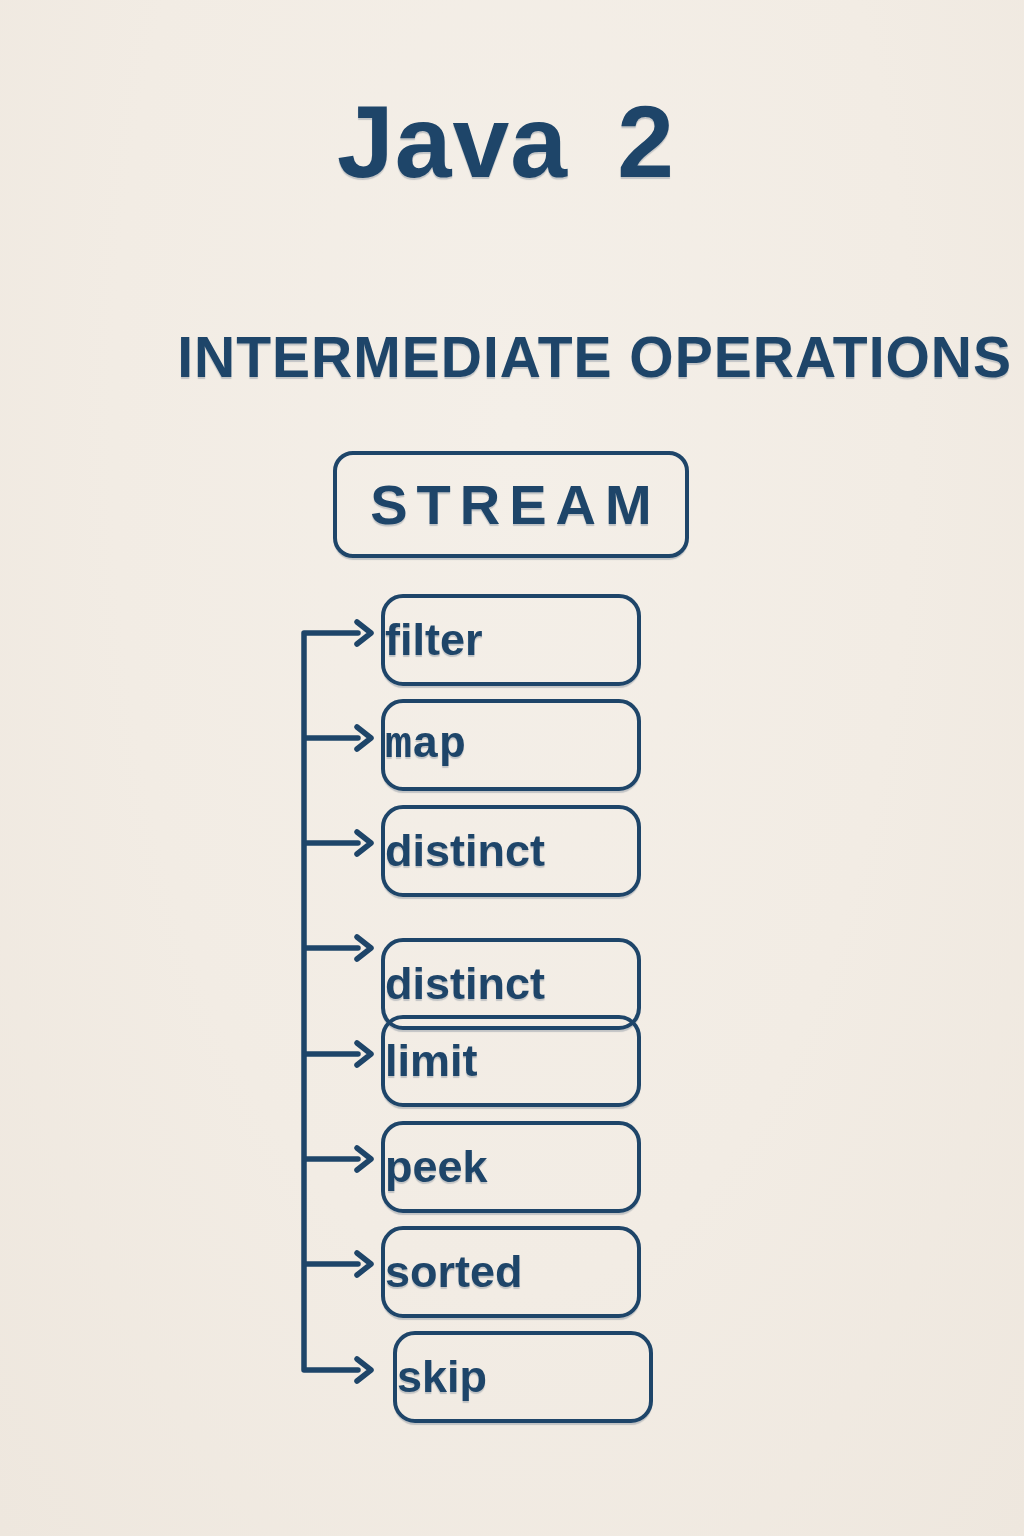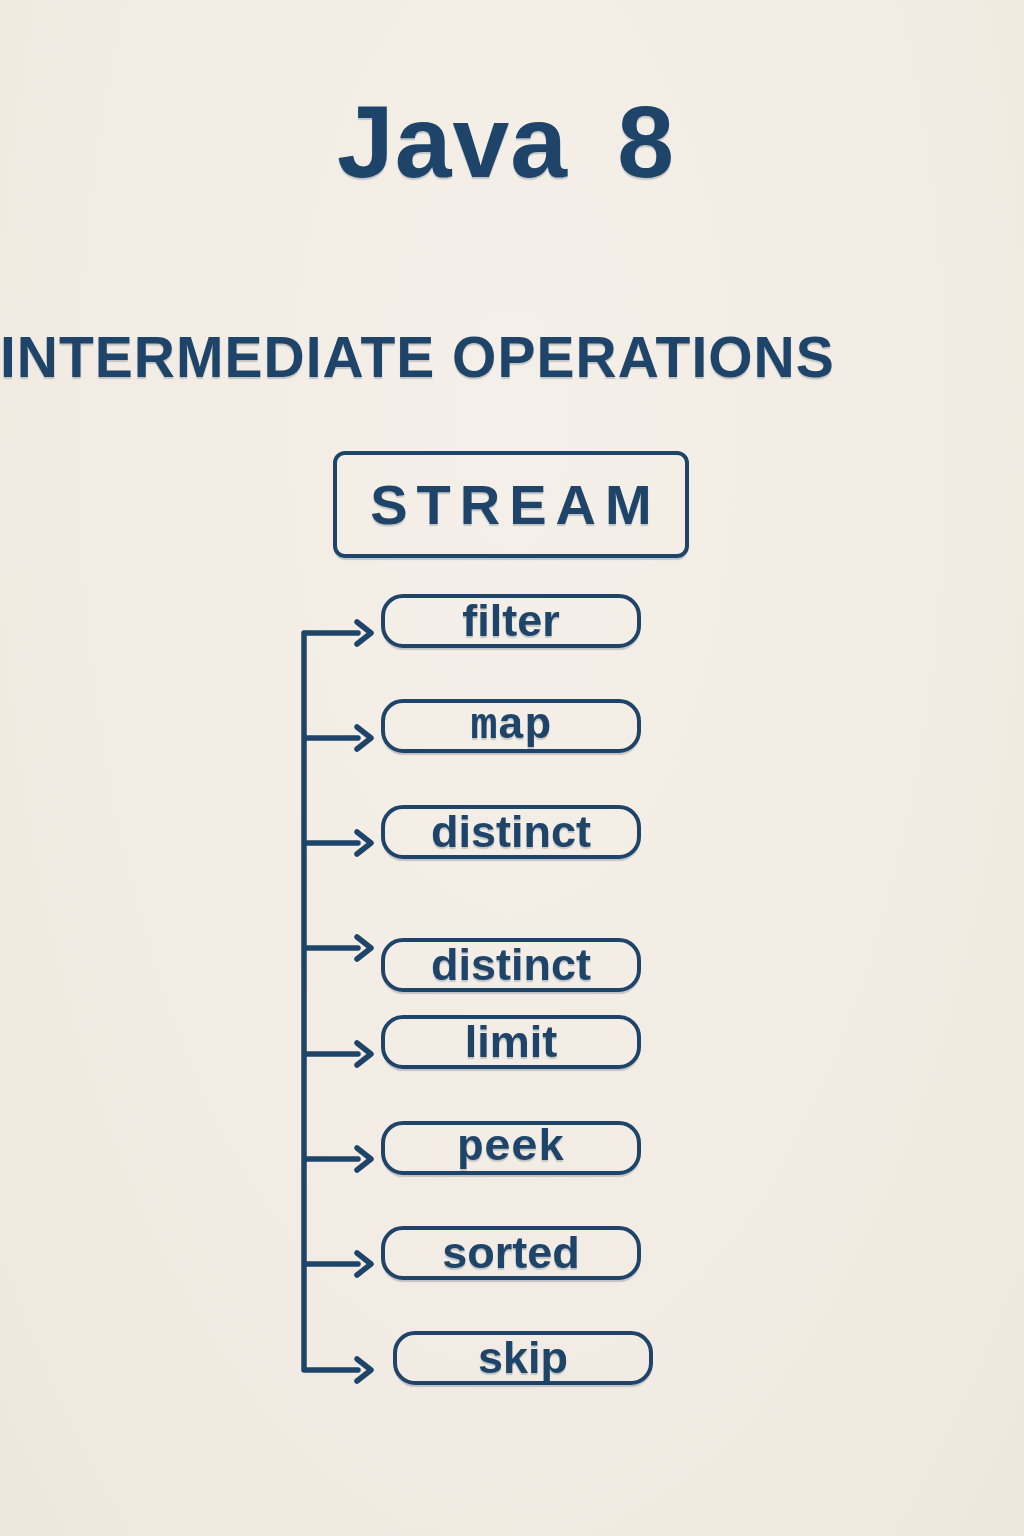--- a/index.html
+++ b/index.html
@@ -37,66 +37,66 @@
     font-size:92px;font-weight:700;letter-spacing:1px;
     color:var(--accent);
     text-shadow:0 2px 1px var(--accent-soft);
   }
   .chain-icon{
     position:absolute;left:836px;top:4px;
     width:96px;height:100px;
   }
   .subtitle{
     position:absolute;top:324px;left:0;width:1012px;
-    text-align:left;
+    text-align:right;
     font-size:57px;font-weight:700;letter-spacing:1px;
     color:var(--accent);
     text-shadow:0 2px 1px var(--accent-soft);
   }
   .stream-box{
     position:absolute;left:333px;top:451px;
     width:356px;height:107px;
     border:4px solid var(--accent);
-    border-radius:12px;
+    border-radius:20px;
     display:flex;align-items:center;justify-content:center;
     box-shadow:0 3px 1px -1px var(--accent-soft);
   }
   .stream-box span{
     font-size:56px;font-weight:700;
     letter-spacing:9px;
     padding-left:9px; 
     color:var(--accent);
     text-shadow:0 2px 1px var(--accent-soft);
   }
   .op-box{
     position:absolute;left:381px;
-    width:260px;height:54px;
+    width:260px;height:92px;
     border:4px solid var(--accent);
     border-radius:22px;
-    display:flex;align-items:center;justify-content:center;
+    display:flex;align-items:center;
     box-shadow:0 3px 1px -1px var(--accent-soft);
     background:transparent;
   }
   .op-box span{
     font-size:45px;font-weight:700;
     color:var(--accent);
     text-shadow:0 2px 1px var(--accent-soft);
   }
   .connector{
     position:absolute;left:0;top:0;
     width:1024px;height:1536px;
     pointer-events:none;
   }
 </style>
 </head>
 <body>
 
 <div class="poster">
 
-  <h1 class="title-1">Java 8</h1>
+  <h1 class="title-1">Java 2</h1>
 
 
   <h3 class="subtitle">INTERMEDIATE OPERATIONS</h3>
 
   <div class="stream-box">
     <span>STREAM</span>
   </div>
 
   <svg class="connector" aria-hidden="true">
     <path d="M304 633 V1370 M304 633 H358 M357 622 L371 633 L357 644 M304 738 H358 M357 727 L371 738 L357 749 M304 843 H358 M357 832 L371 843 L357 854 M304 948 H358 M357 937 L371 948 L357 959 M304 1054 H358 M357 1043 L371 1054 L357 1065 M304 1159 H358 M357 1148 L371 1159 L357 1170 M304 1264 H358 M357 1253 L371 1264 L357 1275 M304 1370 H358 M357 1359 L371 1370 L357 1381" fill="none" stroke="#1e4569" stroke-width="5.5" stroke-linecap="round" stroke-linejoin="round"></path>
@@ -111,21 +111,21 @@
       </div>
       <div class="op-box" style="top: 805px;">
         <span>distinct</span>
       </div>
       <div class="op-box" style="top: 938px;">
         <span>distinct</span>
       </div>
       <div class="op-box" style="top: 1015px;">
         <span>limit</span>
       </div>
-      <div class="op-box" style="top: 1121px; font-family: Liberation Mono, monospace;">
+      <div class="op-box" style="top: 1121px;">
         <span>peek</span>
       </div>
       <div class="op-box" style="top: 1226px;">
         <span>sorted</span>
       </div>
       <div class="op-box" style="top: 1331px; margin-left: 12px;">
         <span>skip</span>
       </div>
     </div>
 

